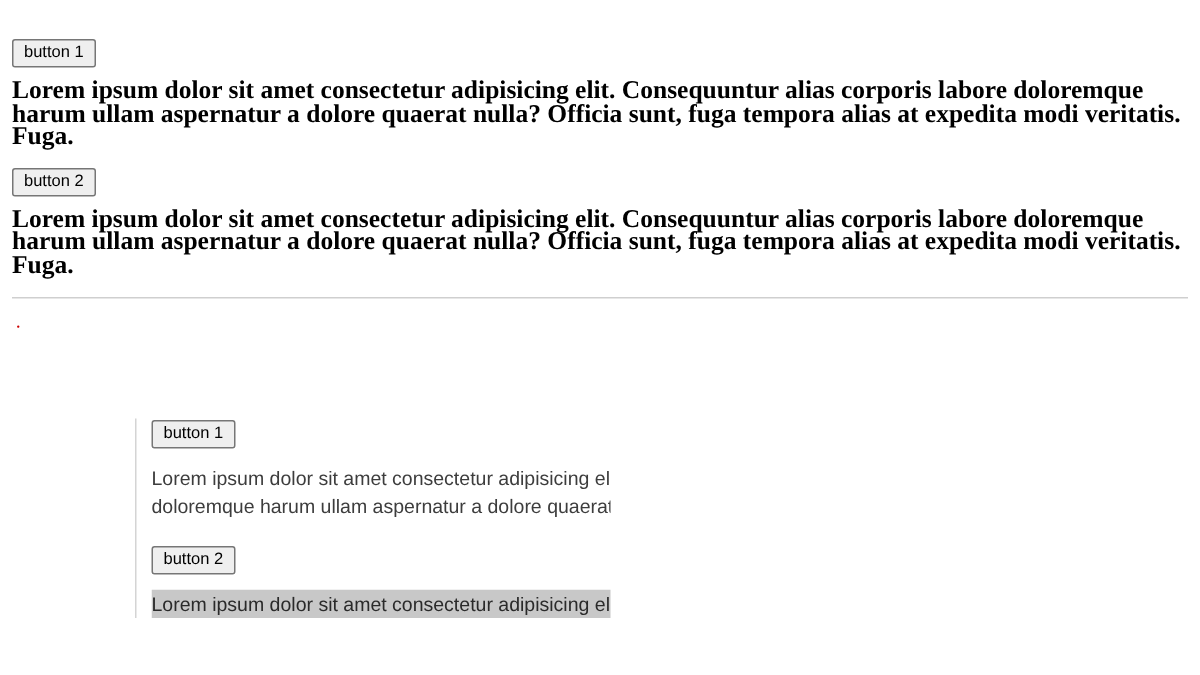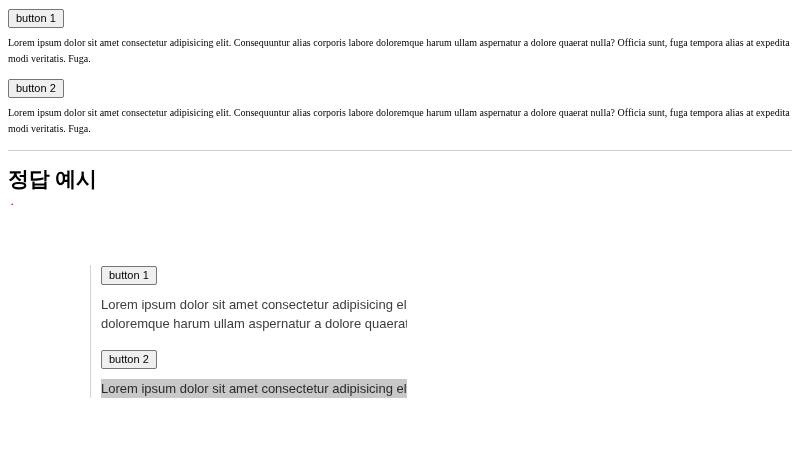--- a/index.html
+++ b/index.html
@@ -10,42 +10,44 @@
   body {
     width: 800px;
     height: 450px;
     font-family: "Liberation Serif", serif;
     color: #000000;
     overflow: hidden;
   }
   .page {
     padding: 8px 8px 0 8px;
     box-sizing: border-box;
+    margin-top: 17px;
   }
   
   .native-btn {
     font-family: "Liberation Sans", sans-serif;
     font-size: 11px;
     line-height: 13px;
     padding: 2px 7px;
     background: #efefef;
     border: 1px solid #767676;
     border-radius: 2px;
     color: #000;
     display: inline-block;
     margin: 0 0 2px 0;
     cursor: default;
   }
   .native-p {
     font-family: "Liberation Serif", serif;
-    font-size: 10px;
+    font-size: 17px;
     line-height: 15.5px;
     margin: 5px 0 12px 0;
     color: #000;
     text-align: left;
+    font-weight: bold;
   }
   .native-p.second {
     margin-bottom: 14px;
   }
   hr.sep {
     border: none;
     border-top: 1px solid #cfcfcf;
     margin: 6px 0 14px 0;
     height: 0;
   }
@@ -121,21 +123,20 @@
   <div>
     <button class="native-btn">button 1</button>
     <p class="native-p">Lorem ipsum dolor sit amet consectetur adipisicing elit. Consequuntur alias corporis labore doloremque harum ullam aspernatur a dolore quaerat nulla? Officia sunt, fuga tempora alias at expedita modi veritatis. Fuga.</p>
 
     <button class="native-btn">button 2</button>
     <p class="native-p second">Lorem ipsum dolor sit amet consectetur adipisicing elit. Consequuntur alias corporis labore doloremque harum ullam aspernatur a dolore quaerat nulla? Officia sunt, fuga tempora alias at expedita modi veritatis. Fuga.</p>
   </div>
 
   <hr class="sep">
 
-  <h2 class="answer-title">정답 예시</h2>
   <div class="red-dot">·</div>
 
   <div class="demo-wrap">
     <div class="demo-inner">
 
       <div class="demo-block-1">
         <button class="demo-btn">button 1</button>
         <p class="demo-para">
           <span class="line">Lorem ipsum dolor sit amet consectetur adipisicing elit. Consequu</span>
           <span class="line">doloremque harum ullam aspernatur a dolore quaerat nulla? Offici</span>

